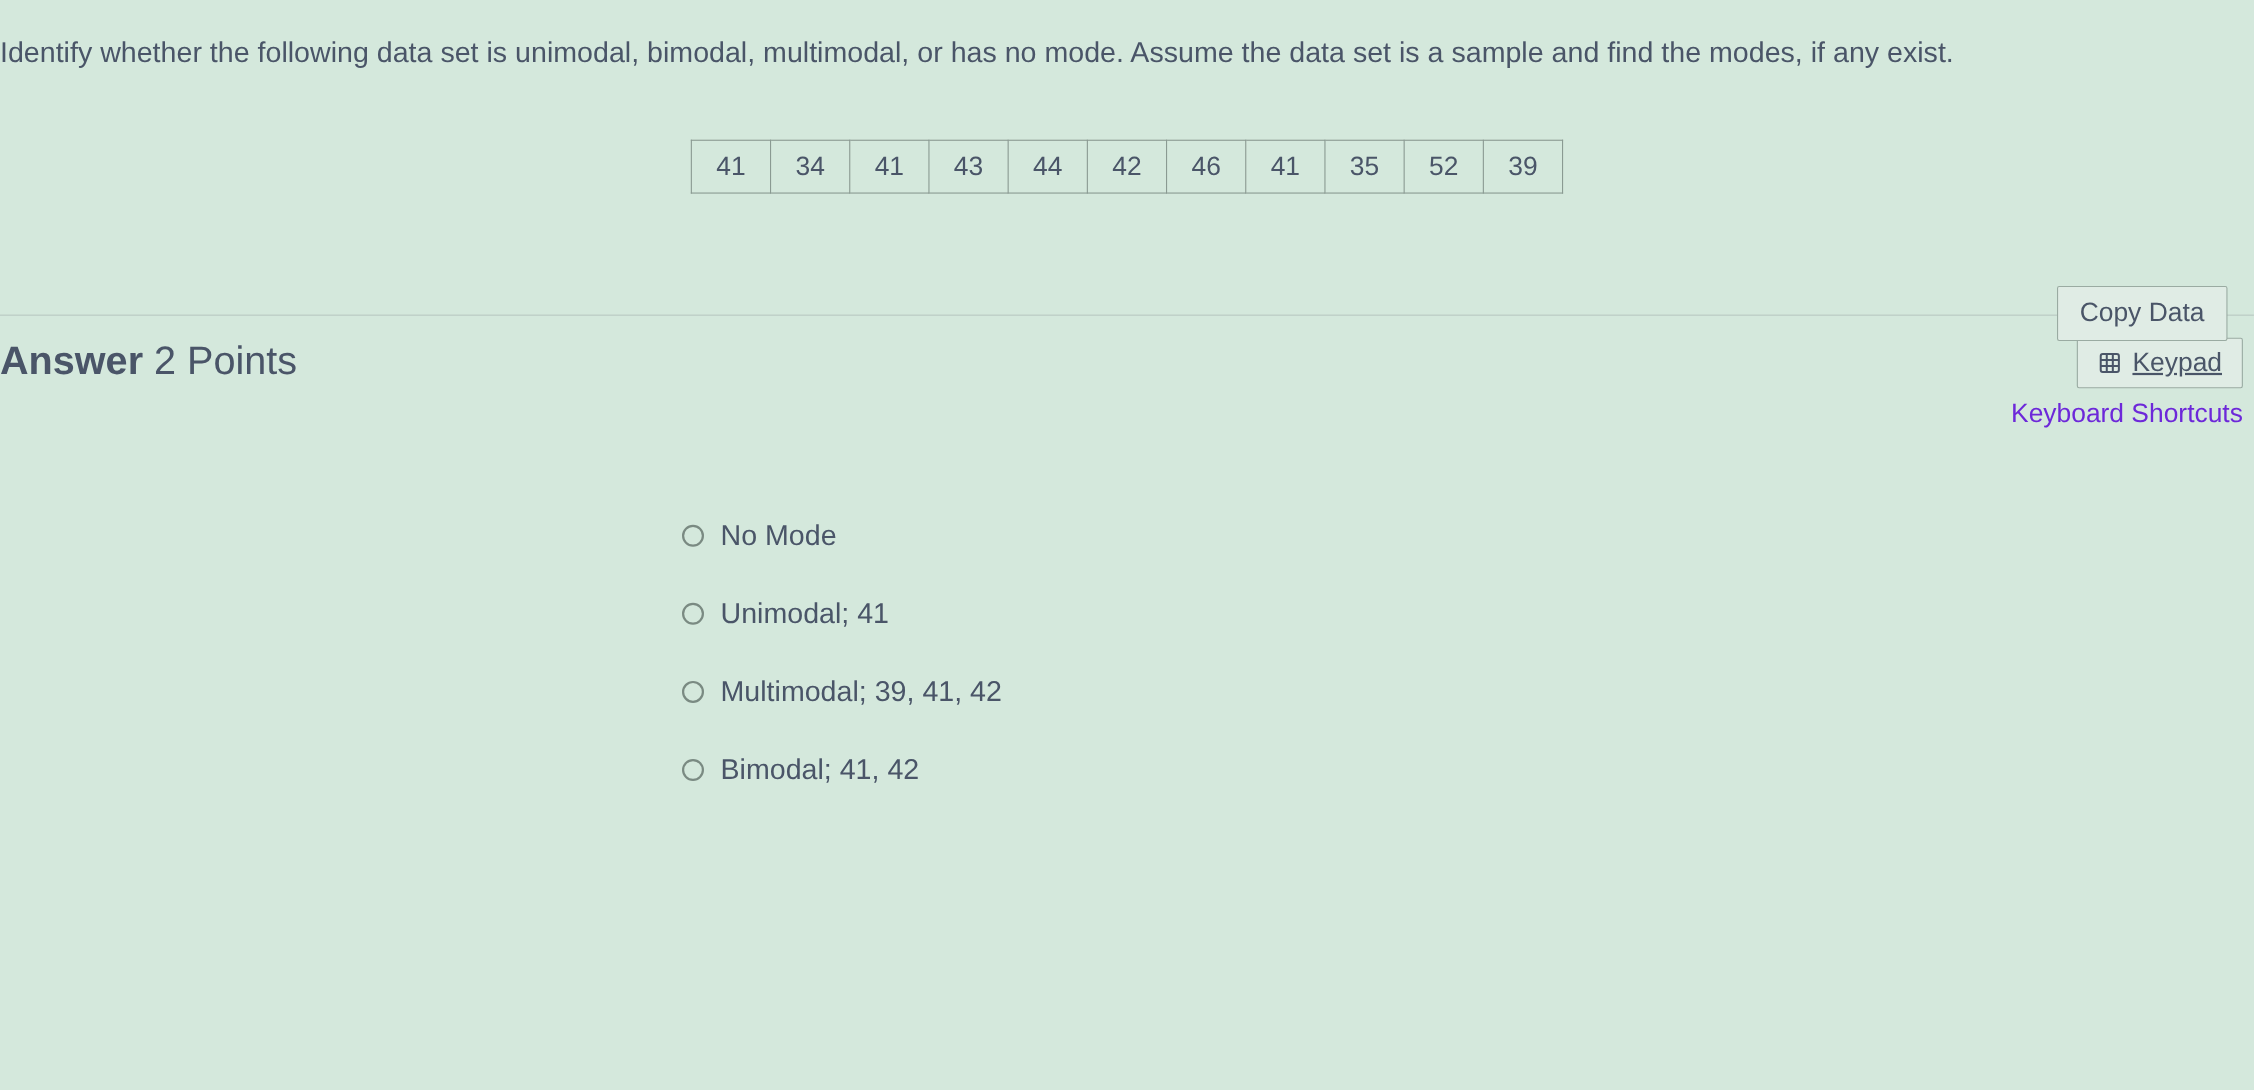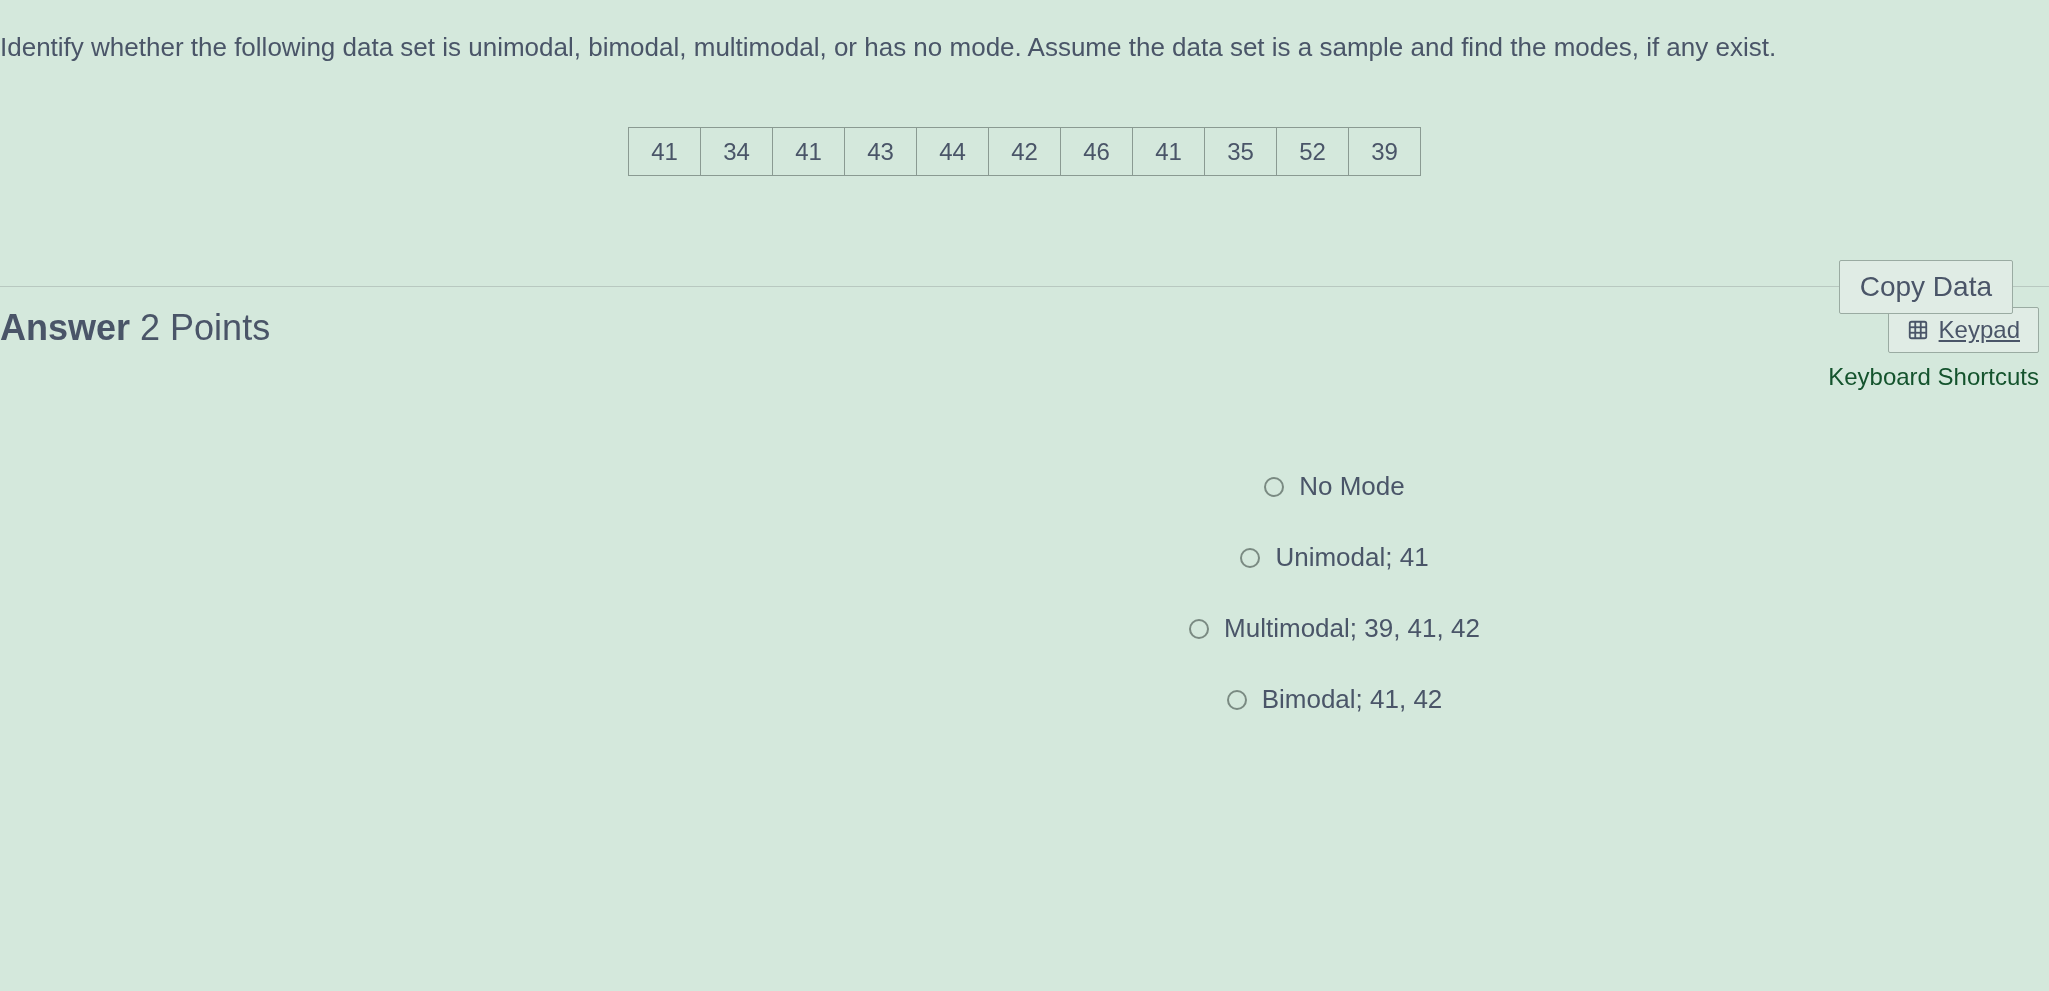--- a/index.html
+++ b/index.html
@@ -34,26 +34,26 @@
       border: 1px solid #8a9a92;
       width: 72px;
       height: 48px;
       text-align: center;
       font-size: 24px;
       color: #4a5568;
       background: transparent;
     }
     .copy-data-btn {
       position: absolute;
-      right: 36px;
+      right: 24px;
       top: 260px;
       background: #e0ece5;
       border: 1px solid #9aaba2;
       padding: 10px 20px;
-      font-size: 28px;
+      font-size: 24px;
       color: #4a5568;
       cursor: pointer;
       border-radius: 2px;
     }
     .divider {
       border-top: 1px solid #b8c8c0;
       margin-top: 110px;
     }
     .answer-header {
       display: flex;
@@ -84,34 +84,33 @@
       gap: 10px;
       text-decoration: underline;
     }
     .keypad-icon {
       display: inline-block;
       width: 22px;
       height: 22px;
     }
     .keyboard-shortcuts {
       font-size: 24px;
-      color: #14532d;
+      color: #6d28d9;
       margin-top: 10px;
       cursor: pointer;
     }
     .options-container {
       margin-top: 80px;
       margin-left: 620px;
     }
     .option-row {
       display: flex;
       align-items: center;
       margin-bottom: 40px;
       cursor: pointer;
-      justify-content: center;
     }
     .radio-circle {
       width: 20px;
       height: 20px;
       border: 2px solid #7a8a82;
       border-radius: 50%;
       margin-right: 15px;
       background: transparent;
       flex-shrink: 0;
     }

